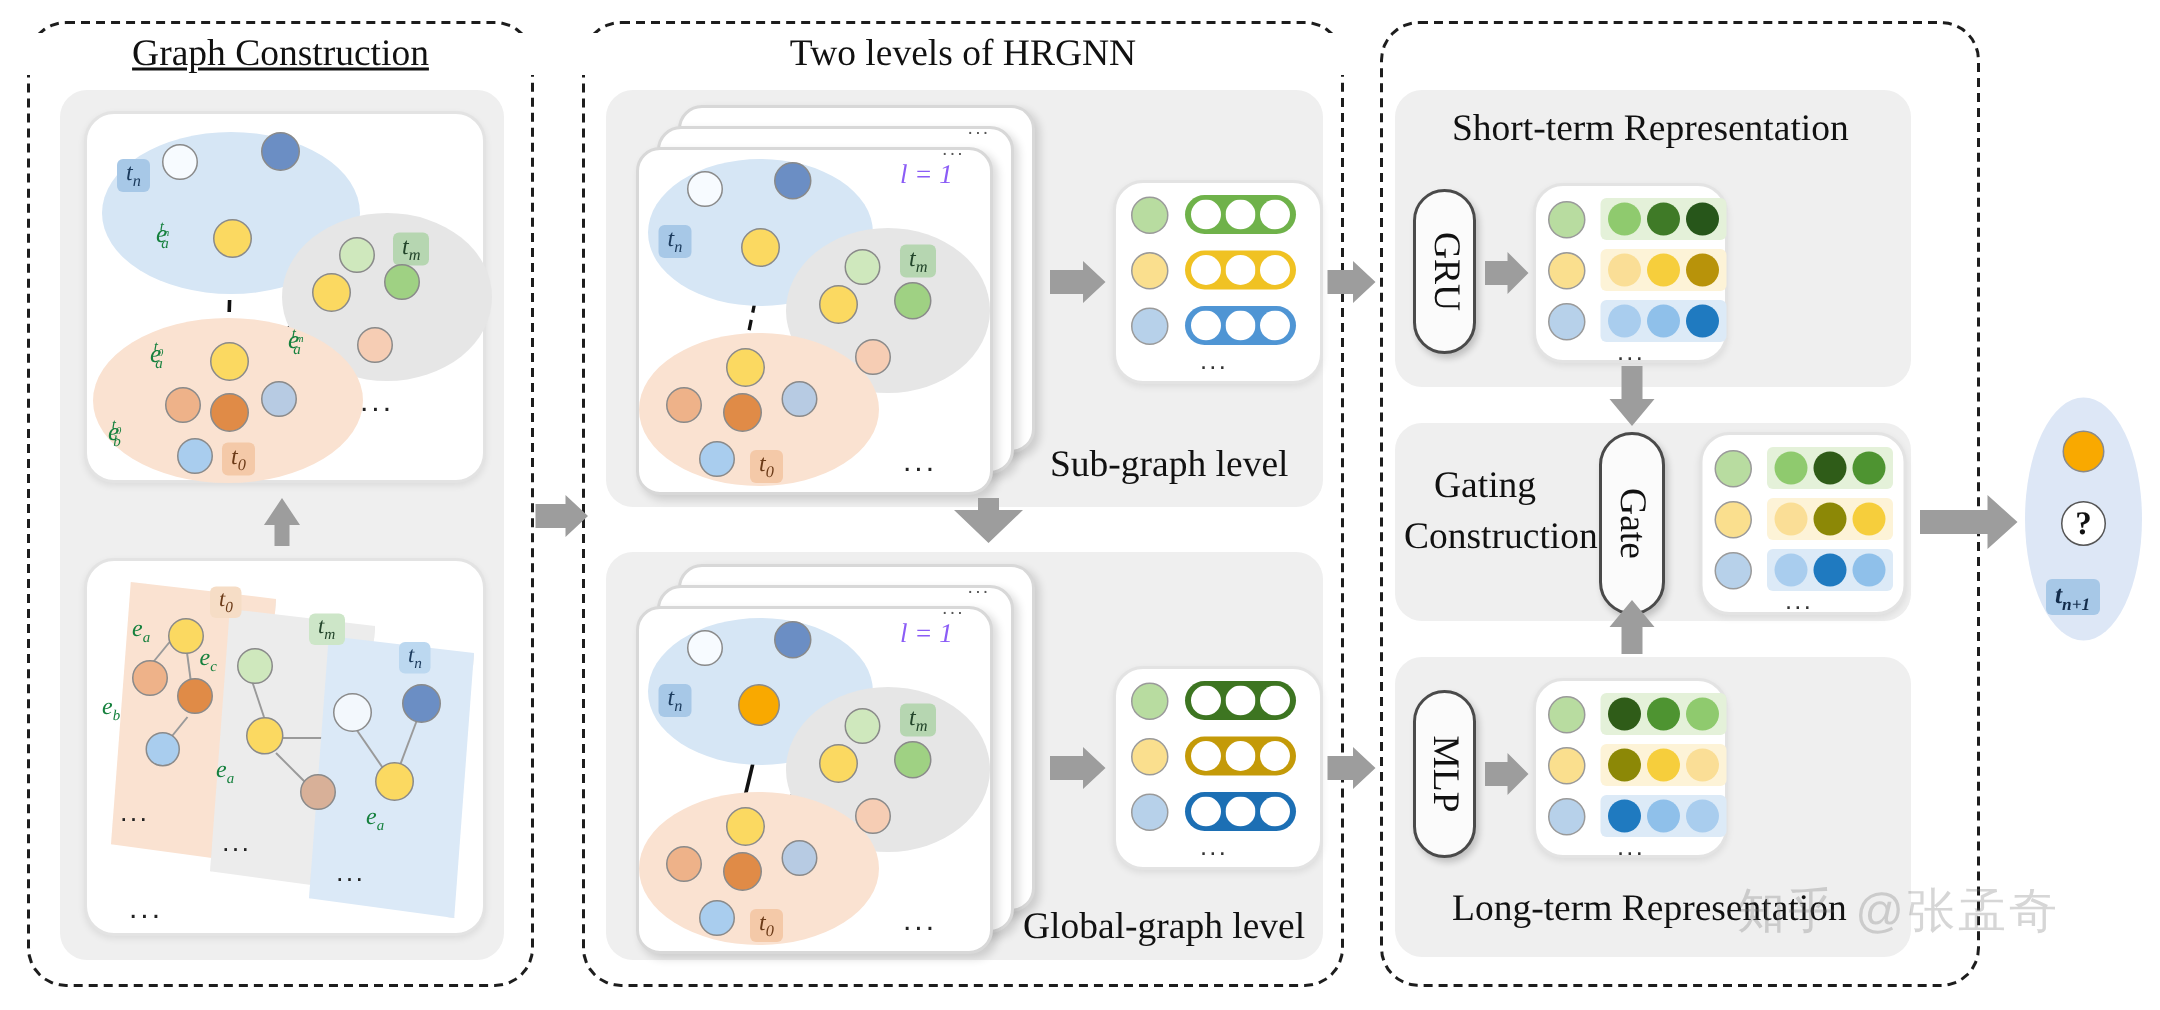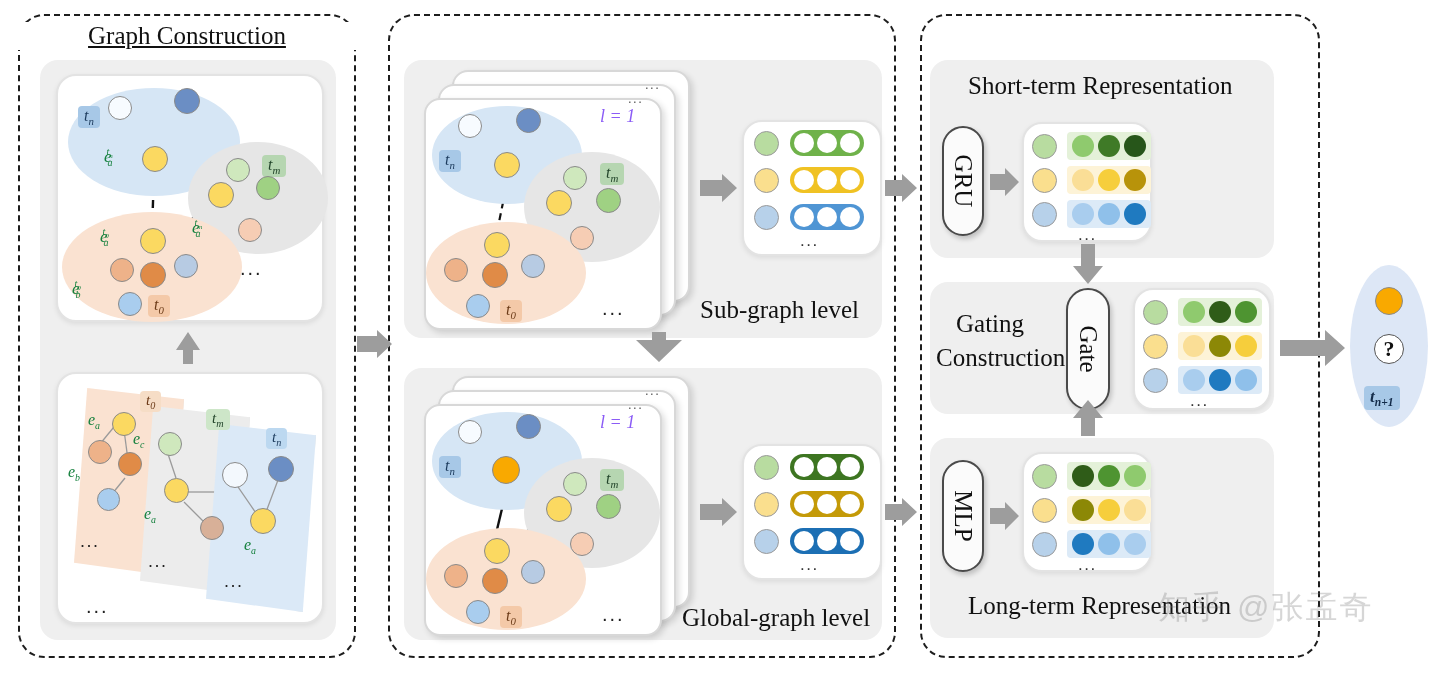--- a/index.html
+++ b/index.html
@@ -197,20 +197,21 @@
 </head>
 <body>
 
 <div id="stage">
 
   <div class="dpanel" style="left:18px;top:14px;width:338px;height:644px;"></div>
   <div class="dpanel" style="left:388px;top:14px;width:508px;height:644px;"></div>
   <div class="dpanel" style="left:920px;top:14px;width:400px;height:644px;"></div>
 
   <div class="dtitle" style="left:18px;top:22px;width:338px;background:#fff;text-decoration:underline;">Graph Construction</div>
+  <div class="dtitle" style="left:388px;top:22px;width:508px;background:#fff;">Two levels of HRGNN</div>
 
   <div class="gbox" style="left:40px;top:60px;width:296px;height:580px;"></div>
 
   <div class="wbox" style="left:56px;top:74px;width:268px;height:248px;"></div>
 
   <div class="ell" style="left:68px;top:88px;width:172px;height:108px;background:#d6e6f5;"></div>
   <div class="ell" style="left:188px;top:142px;width:140px;height:112px;background:#e6e6e6;"></div>
   <div class="ell" style="left:62px;top:212px;width:180px;height:110px;background:#fae2d1;"></div>
 
   <svg class="lay" width="1440" height="673">

